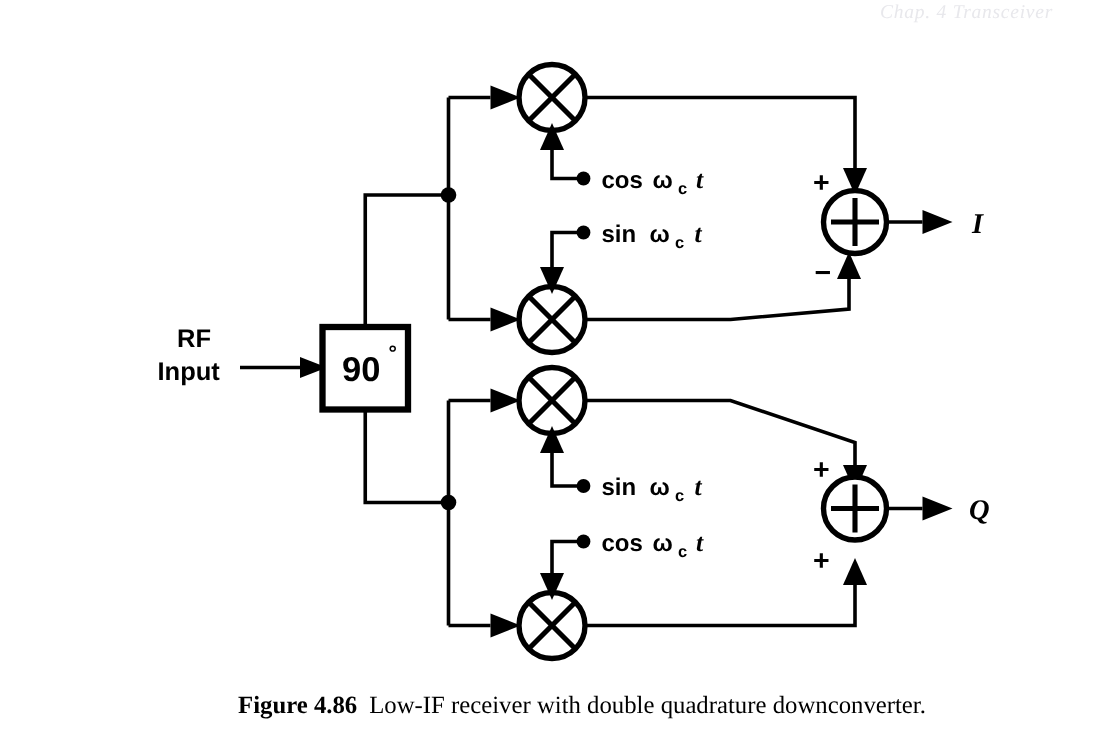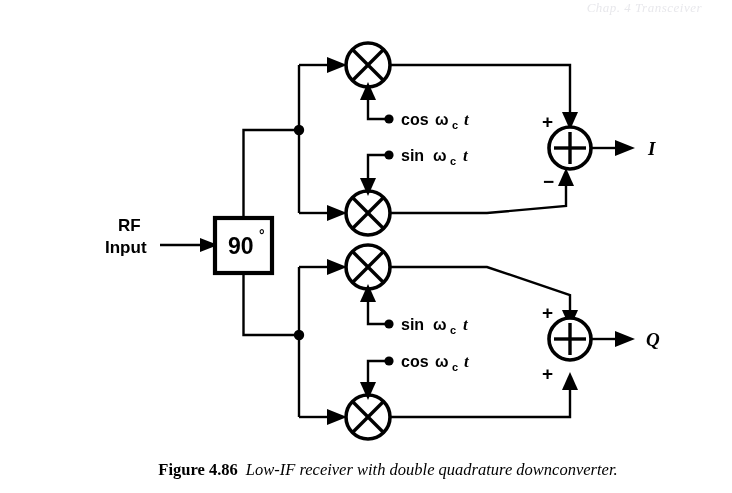--- a/index.html
+++ b/index.html
@@ -49,21 +49,20 @@
     font-size: 16.5px;
     color: #000000;
     white-space: nowrap;
   }
   .caption .cap-label {
     font-weight: bold;
     font-style: normal;
     margin-left: 44px;
   }
   .caption .cap-text {
-    font-style: italic;
     margin-top: 44px;
   }
   text {
     fill: #000000;
   }
   .lbl-trig {
     font-family: "Liberation Sans", sans-serif;
     font-weight: bold;
     font-size: 16px;
   }

